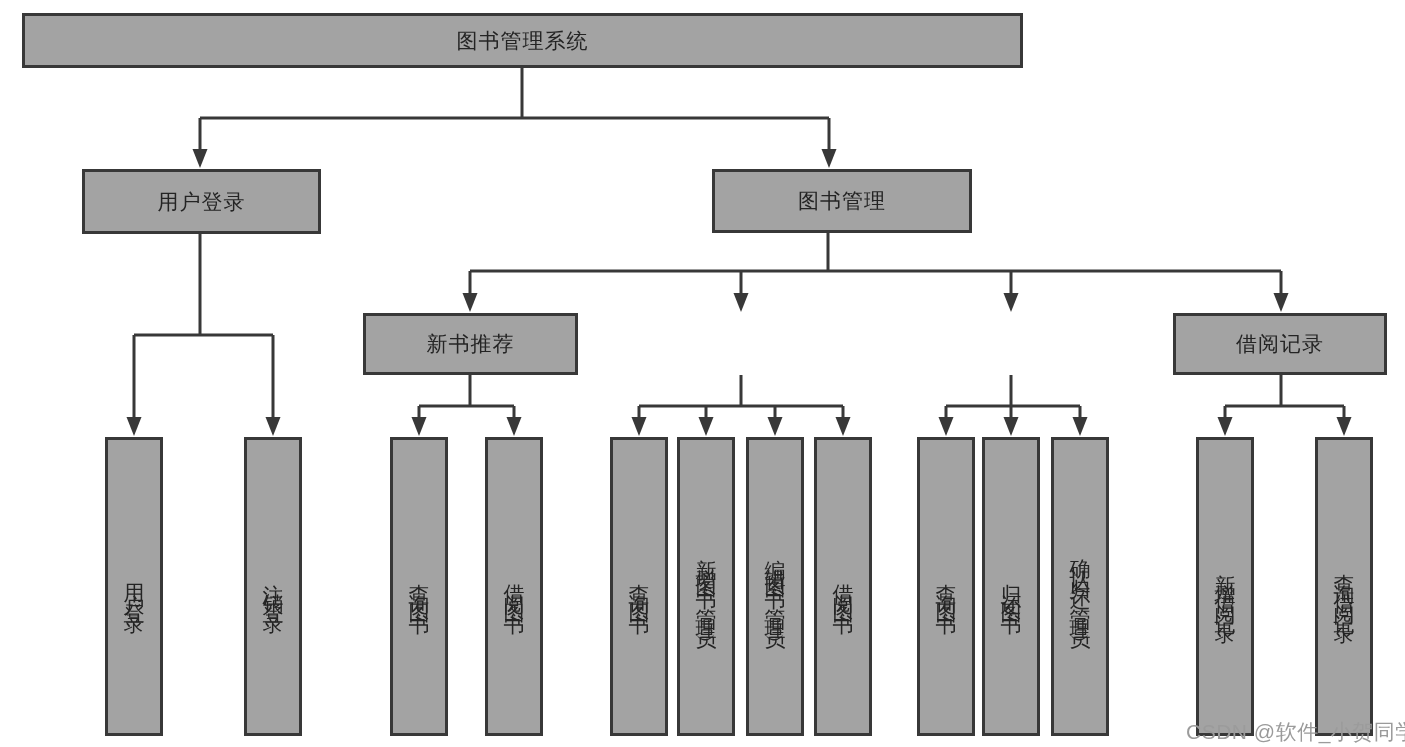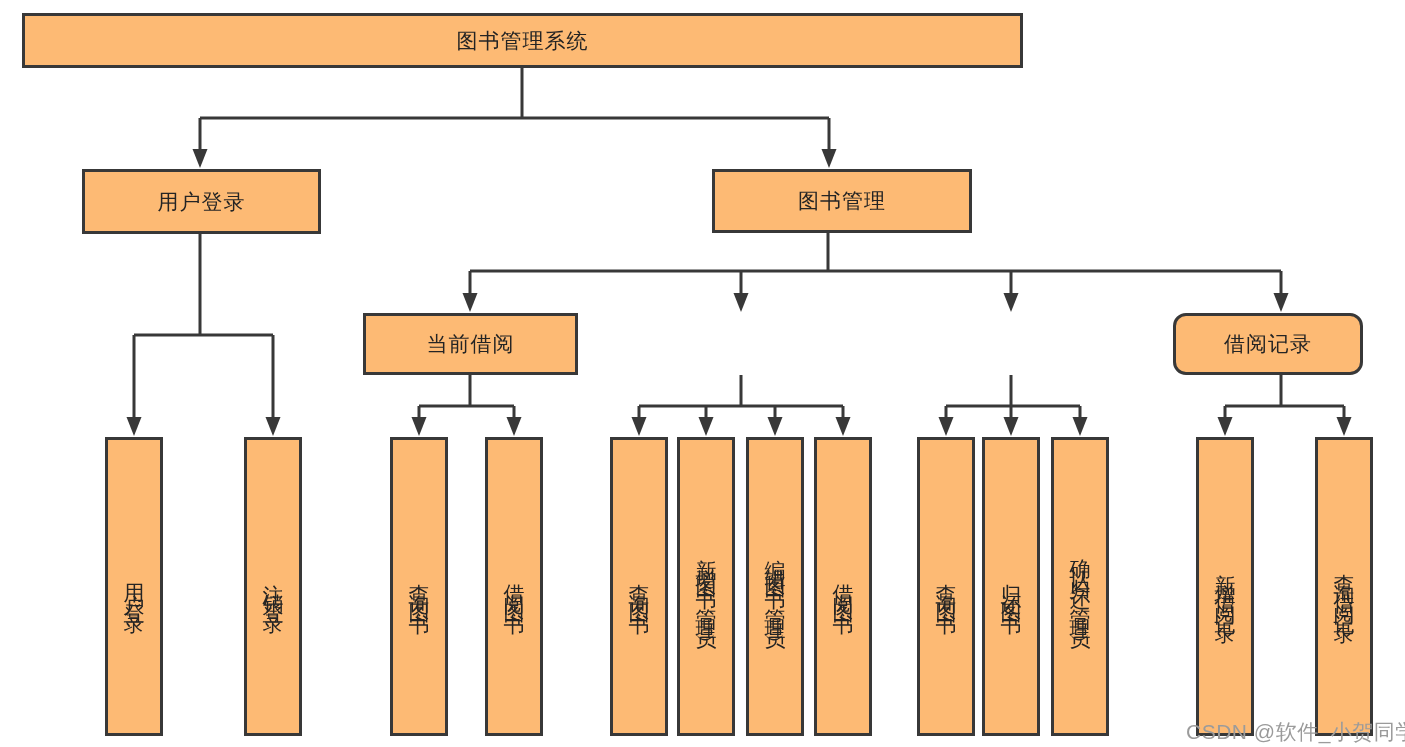--- a/index.html
+++ b/index.html
@@ -19,21 +19,21 @@
     position: absolute;
     left: 0;
     top: 0;
     width: 1405px;
     height: 747px;
   }
   .node {
     position: absolute;
     box-sizing: border-box;
     border: 3px solid #383838;
-    background: #fdba74;
+    background: #a3a3a3;
     display: flex;
     align-items: center;
     justify-content: center;
     font-size: 21px;
     color: #242424;
     letter-spacing: 1px;
     z-index: 2;
   }
   .vnode {
     writing-mode: vertical-rl;
@@ -86,22 +86,22 @@
       <polygon points="1217.5,417 1232.5,417 1225,436"></polygon>
       <polygon points="1336.5,417 1351.5,417 1344,436"></polygon>
     </g>
   </svg>
 
   <div class="node" style="left:22px; top:13px; width:1001px; height:55px;">图书管理系统</div>
 
   <div class="node" style="left:82px; top:169px; width:239px; height:65px;">用户登录</div>
   <div class="node" style="left:712px; top:169px; width:260px; height:64px;">图书管理</div>
 
-  <div class="node" style="left:363px; top:313px; width:215px; height:62px;">当前借阅</div>
-  <div class="node" style="left:1173px; top:313px; width:190px; height:62px;border-radius:13px;">借阅记录</div>
+  <div class="node" style="left:363px; top:313px; width:215px; height:62px;">新书推荐</div>
+  <div class="node" style="left:1173px; top:313px; width:214px; height:62px;">借阅记录</div>
 
   <div class="node vnode" style="left:105px; top:437px; width:58px; height:299px;">用户登录</div>
   <div class="node vnode" style="left:244px; top:437px; width:58px; height:299px;">注销登录</div>
 
   <div class="node vnode" style="left:390px; top:437px; width:58px; height:299px;">查询图书</div>
   <div class="node vnode" style="left:485px; top:437px; width:58px; height:299px;">借阅图书</div>
 
   <div class="node vnode" style="left:610px; top:437px; width:58px; height:299px;">查询图书</div>
   <div class="node vnode" style="left:677px; top:437px; width:58px; height:299px;">新增图书（管理员）</div>
   <div class="node vnode" style="left:746px; top:437px; width:58px; height:299px;">编辑图书（管理员）</div>

